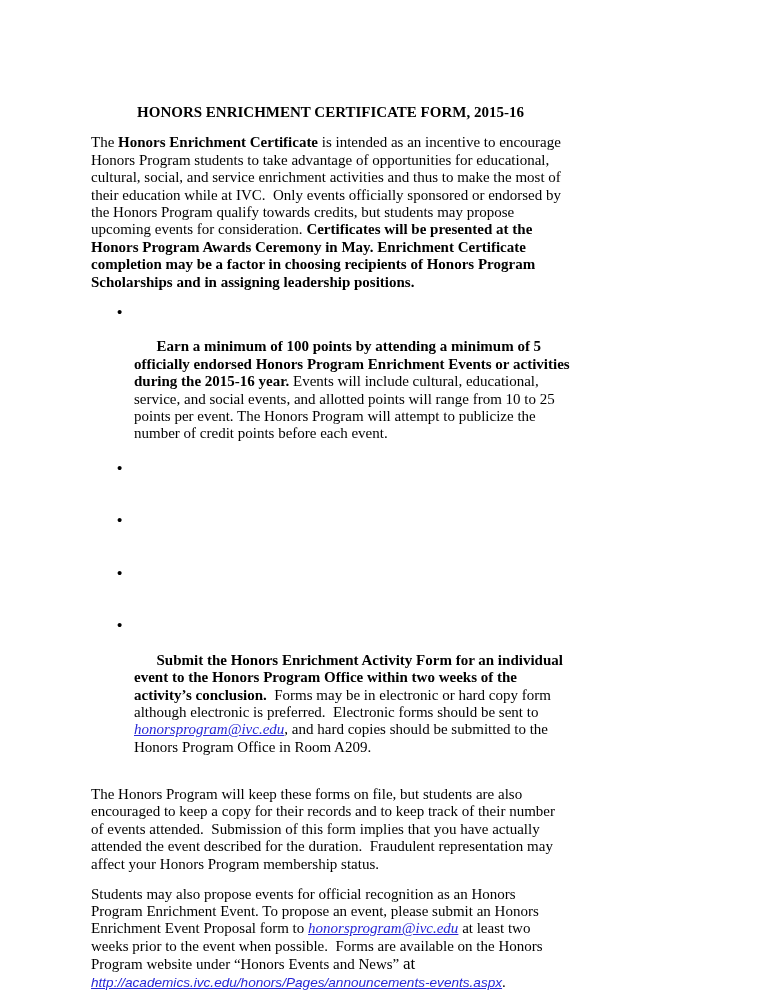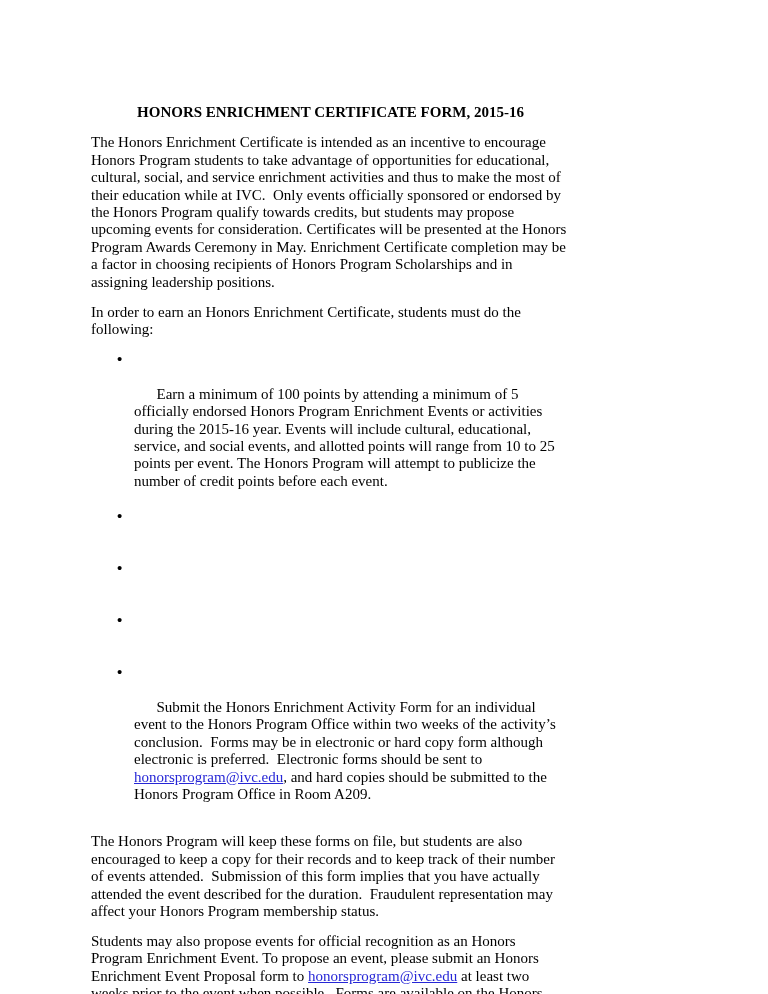--- a/index.html
+++ b/index.html
@@ -39,42 +39,42 @@
     position: relative;
     padding-left: 43px;
     white-space: pre-wrap;
   }
   ul.req-list li .bullet {
     position: absolute;
     left: 26px;
     top: 0;
     font-weight: bold;
   }
-  .b { font-weight: normal; }
-  .small { font-size: 12px; margin-left: 48px; }
+  .b { font-weight: bold; }
+  .small { font-size: 17px; }
   .sans {
     font-family: "Liberation Sans", sans-serif;
     font-size: 13.6px;
   }
   a.doc-link {
     color: var(--link-color, #2626d6);
     text-decoration: underline;
     cursor: pointer;
+    font-style: italic;
   }
 </style>
 </head>
 <body>
 
 <div class="page">
 
   <h1 class="doc-title">HONORS ENRICHMENT CERTIFICATE FORM, 2015-16</h1>
 
   <p class="para"><span>The </span><span class="b">Honors Enrichment Certificate</span><span> is intended as an incentive to encourage Honors Program students to take advantage of opportunities for educational, cultural, social, and service enrichment activities and thus to make the most of their education while at IVC.  Only events officially sponsored or endorsed by the Honors Program qualify towards credits, but students may propose upcoming events for consideration. </span><span class="b">Certificates will be presented at the Honors Program Awards Ceremony in May. Enrichment Certificate completion may be a factor in choosing recipients of Honors Program Scholarships and in assigning leadership positions.</span></p>
 
-  <p class="para">In order to earn an Honors Enrichment Certificate, students must do the following:</p>
 
   <ul class="req-list">
     <li>
       <span class="bullet">•</span>
       <span class="li-text"><span class="b">Earn a minimum of 100 points by attending a minimum of 5 officially endorsed Honors Program Enrichment Events or activities during the 2015-16 year.</span><span> Events will include cultural, educational, service, and social events, and allotted points will range from 10 to 25 points per event. The Honors Program will attempt to publicize the number of credit points before each event.</span></span>
     </li>
     <li>
       <span class="bullet">•</span>
     </li>
     <li>

